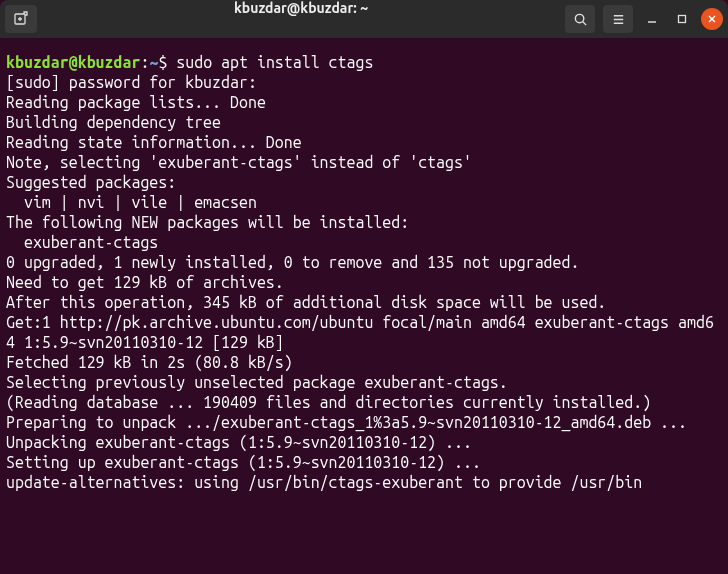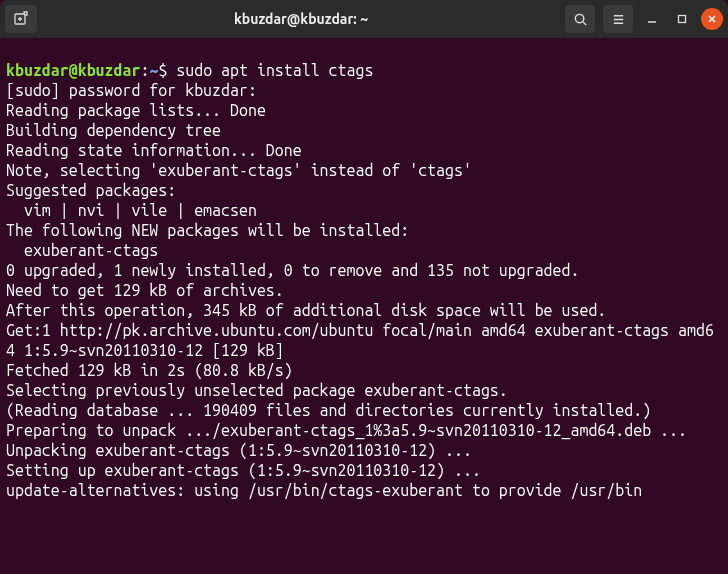--- a/index.html
+++ b/index.html
@@ -8,21 +8,20 @@
       background: #300a24;
       width: 728px;
       height: 574px;
       overflow: hidden;
       border-radius: 8px;
     }
     .titlebar {
       height: 38px;
       background: #2b2b2b;
       display: flex;
-      align-items: center;
       padding: 0 5px;
       gap: 6px;
     }
     .titlebar-left {
       display: flex;
       align-items: center;
       gap: 6px;
     }
     .tab-btn {
       width: 32px;
@@ -65,21 +64,21 @@
       align-items: center;
       justify-content: center;
       color: #ddd;
       font-size: 12px;
     }
     .win-btn.close {
       background: #e95420;
       color: #fff;
     }
     .terminal {
-      padding: 22px 6px;
+      padding: 14px 6px;
       font-size: 16px;
       line-height: 20px;
       color: #ffffff;
       white-space: pre-wrap;
       word-break: break-all;
       font-family: "Ubuntu Mono", "DejaVu Sans Mono", monospace;
     }
     .user { color: #8ae234; font-weight: bold; }
     .host { color: #8ae234; font-weight: bold; }
     .colon { color: #ffffff; }

